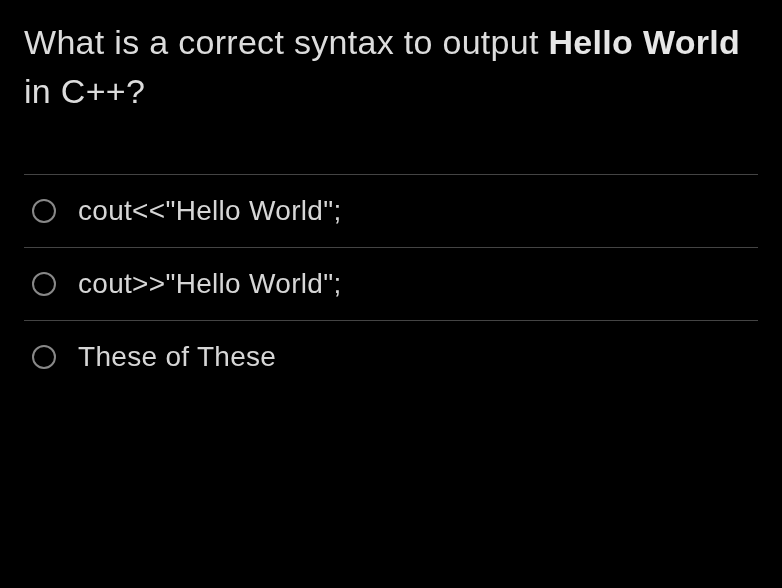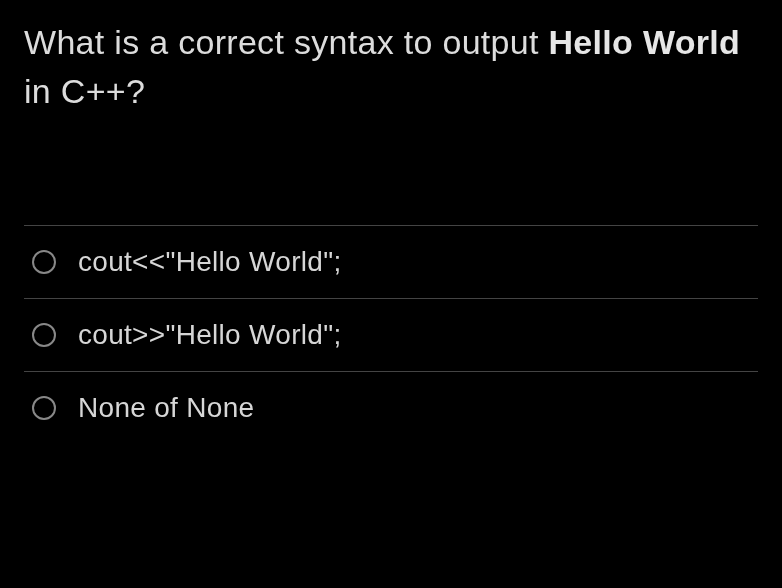--- a/index.html
+++ b/index.html
@@ -14,21 +14,21 @@
       font-family: -apple-system, BlinkMacSystemFont, "Segoe UI", "Helvetica Neue", Arial, sans-serif;
       color: #d0d0d0;
       padding: 18px 24px;
       overflow: hidden;
     }
     .question-text {
       font-size: 34px;
       font-weight: 300;
       line-height: 1.45;
       color: #dcdcdc;
-      margin-bottom: 108px;
+      margin-bottom: 57px;
       letter-spacing: 0.3px;
     }
     .question-text .bold-part {
       font-weight: 600;
       color: #e6e6e6;
     }
     .options {
       width: 100%;
     }
     .option-row {
@@ -71,16 +71,16 @@
   </div>
 
 
   <div class="option-row">
     <div class="radio-circle"></div>
     <div class="option-label">cout&gt;&gt;"Hello World";</div>
   </div>
 
   <div class="option-row">
     <div class="radio-circle"></div>
-    <div class="option-label">None of None</div>
+    <div class="option-label">These of These</div>
   </div>
 
 </div>
 
 </body></html>

